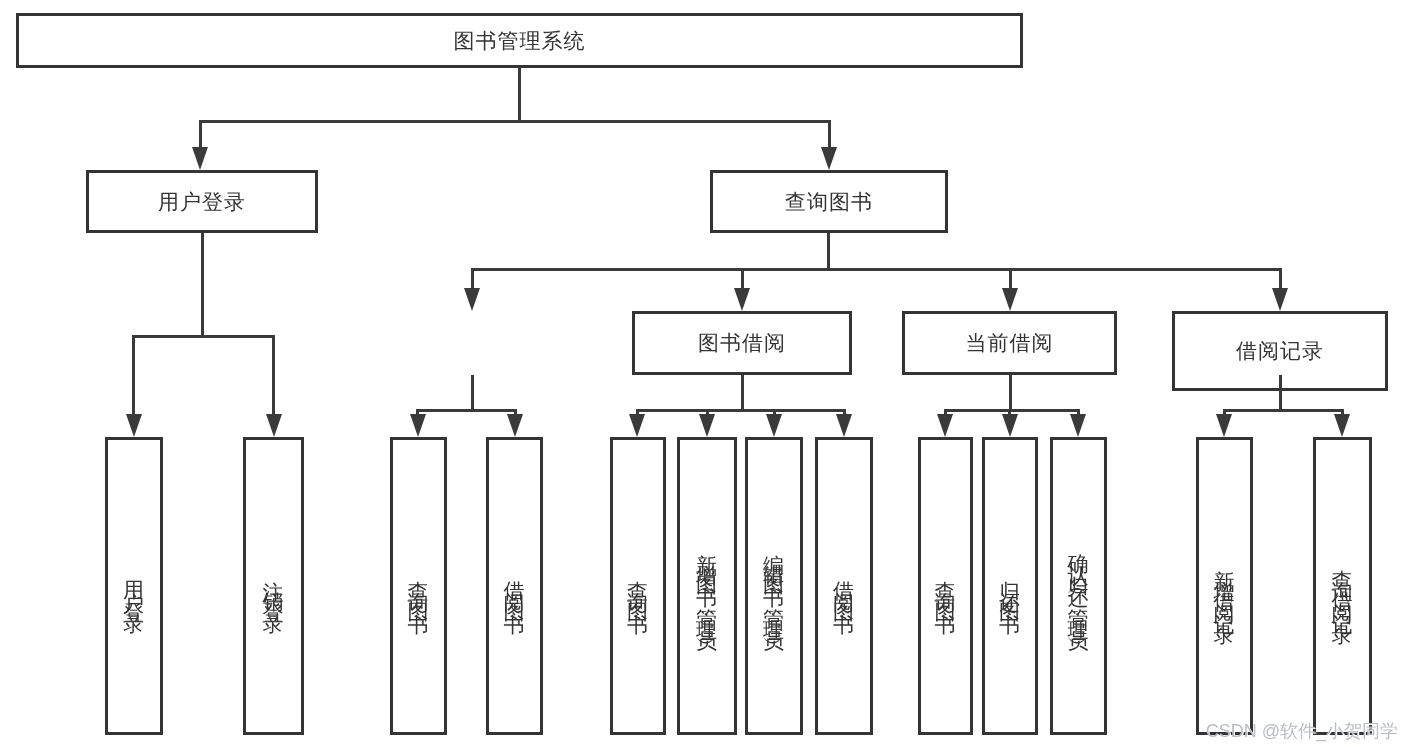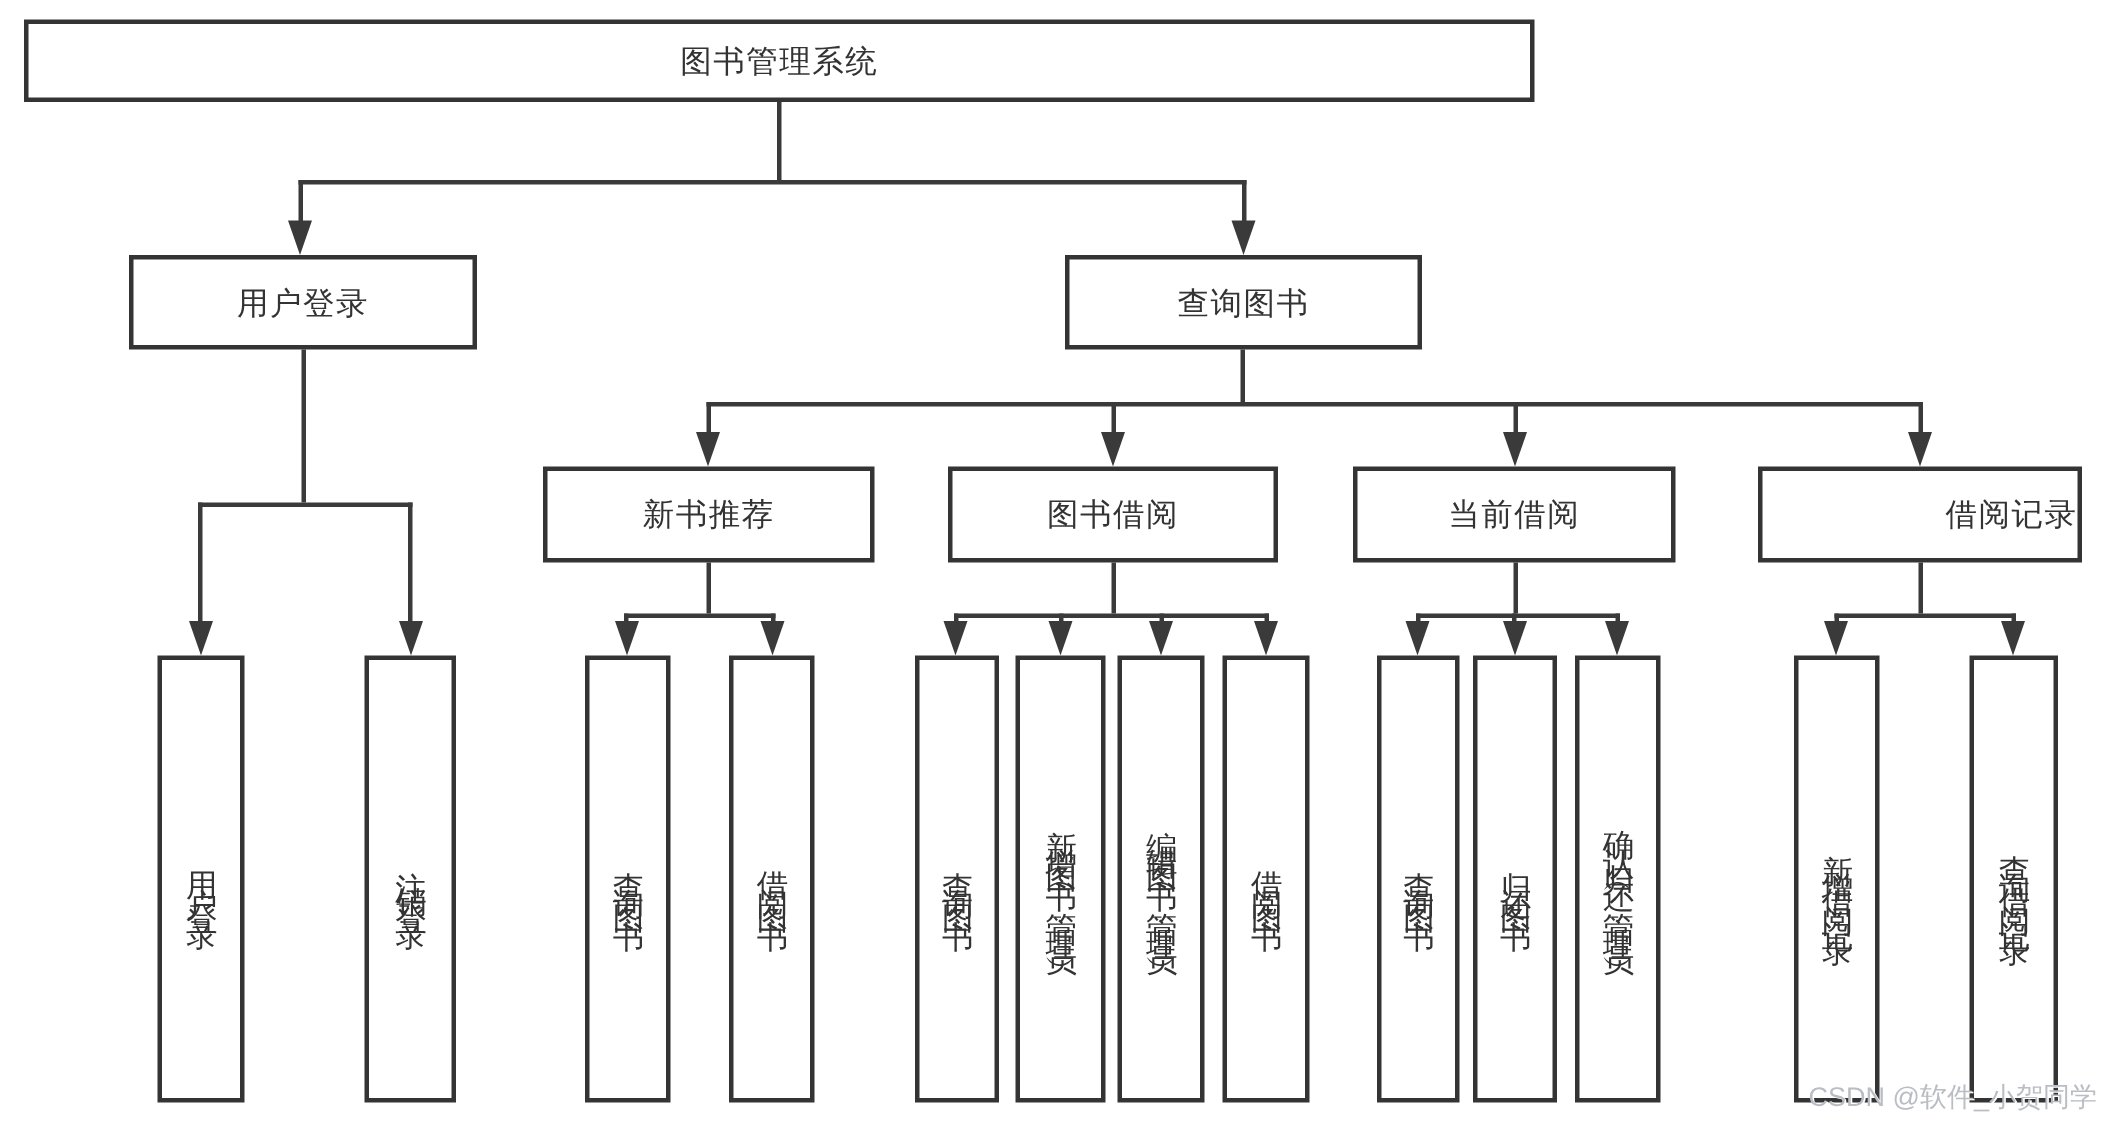--- a/index.html
+++ b/index.html
@@ -86,30 +86,27 @@
   <div class="h-line" style="left:471px;top:268px;width:811px;"></div>
   <div class="v-line" style="left:471px;top:268px;height:22px;"></div>
   <div class="v-line" style="left:741px;top:268px;height:22px;"></div>
   <div class="v-line" style="left:1009px;top:268px;height:22px;"></div>
   <div class="v-line" style="left:1279px;top:268px;height:22px;"></div>
   <div class="arrow" style="left:464px;top:288px;"></div>
   <div class="arrow" style="left:734px;top:288px;"></div>
   <div class="arrow" style="left:1002px;top:288px;"></div>
   <div class="arrow" style="left:1272px;top:288px;"></div>
 
-  <div class="node" style="left:362px;top:311px;width:221px;height:64px;">
-    <span class="h-label">新书推荐</span>
-  </div>
   <div class="node" style="left:632px;top:311px;width:220px;height:64px;">
     <span class="h-label">图书借阅</span>
   </div>
   <div class="node" style="left:902px;top:311px;width:215px;height:64px;">
     <span class="h-label">当前借阅</span>
   </div>
-  <div class="node" style="left:1172px;top:311px;width:216px;height:64px;justify-content:flex-end;">
+  <div class="node" style="left:1172px;top:311px;width:216px;height:80px;">
     <span class="h-label">借阅记录</span>
   </div>
 
   <div class="v-line" style="left:471px;top:375px;height:34px;"></div>
   <div class="h-line" style="left:416px;top:409px;width:101px;"></div>
   <div class="v-line" style="left:416px;top:409px;height:8px;"></div>
   <div class="v-line" style="left:514px;top:409px;height:8px;"></div>
   <div class="arrow" style="left:410px;top:414px;"></div>
   <div class="arrow" style="left:507px;top:414px;"></div>
 

